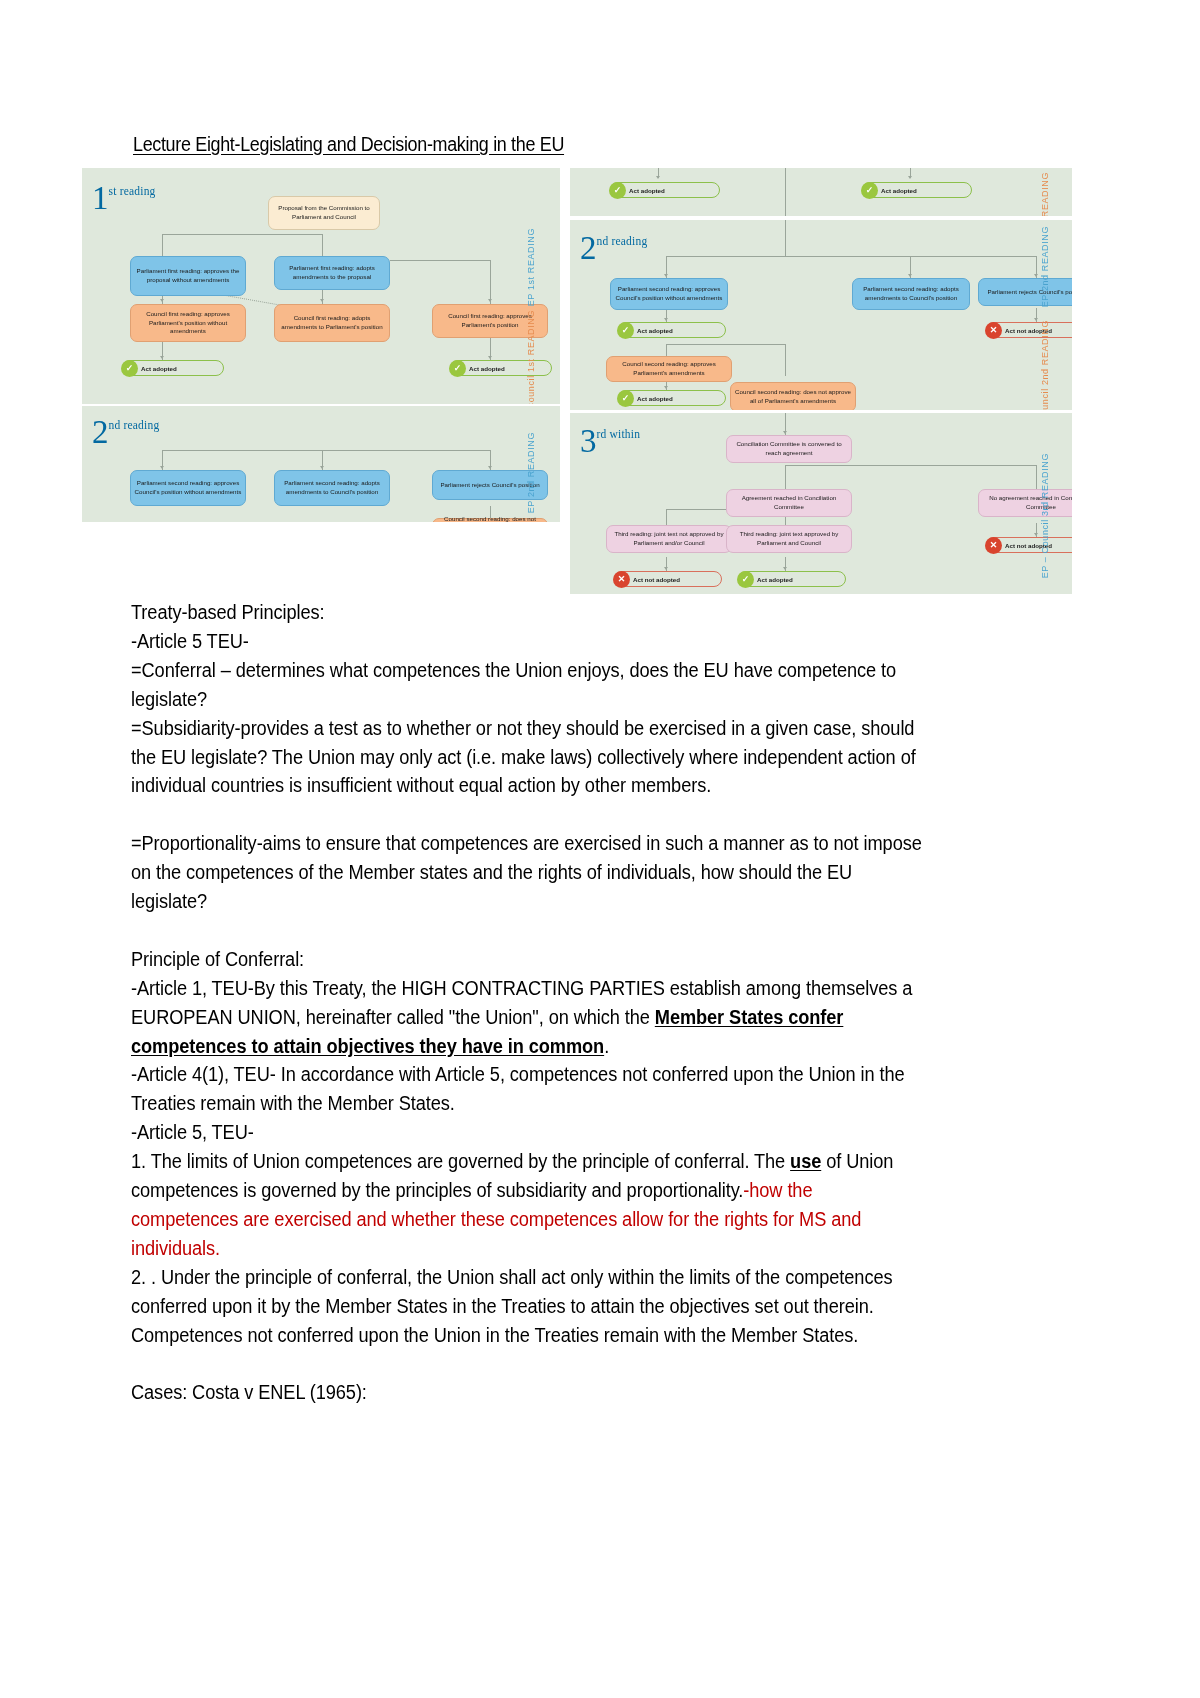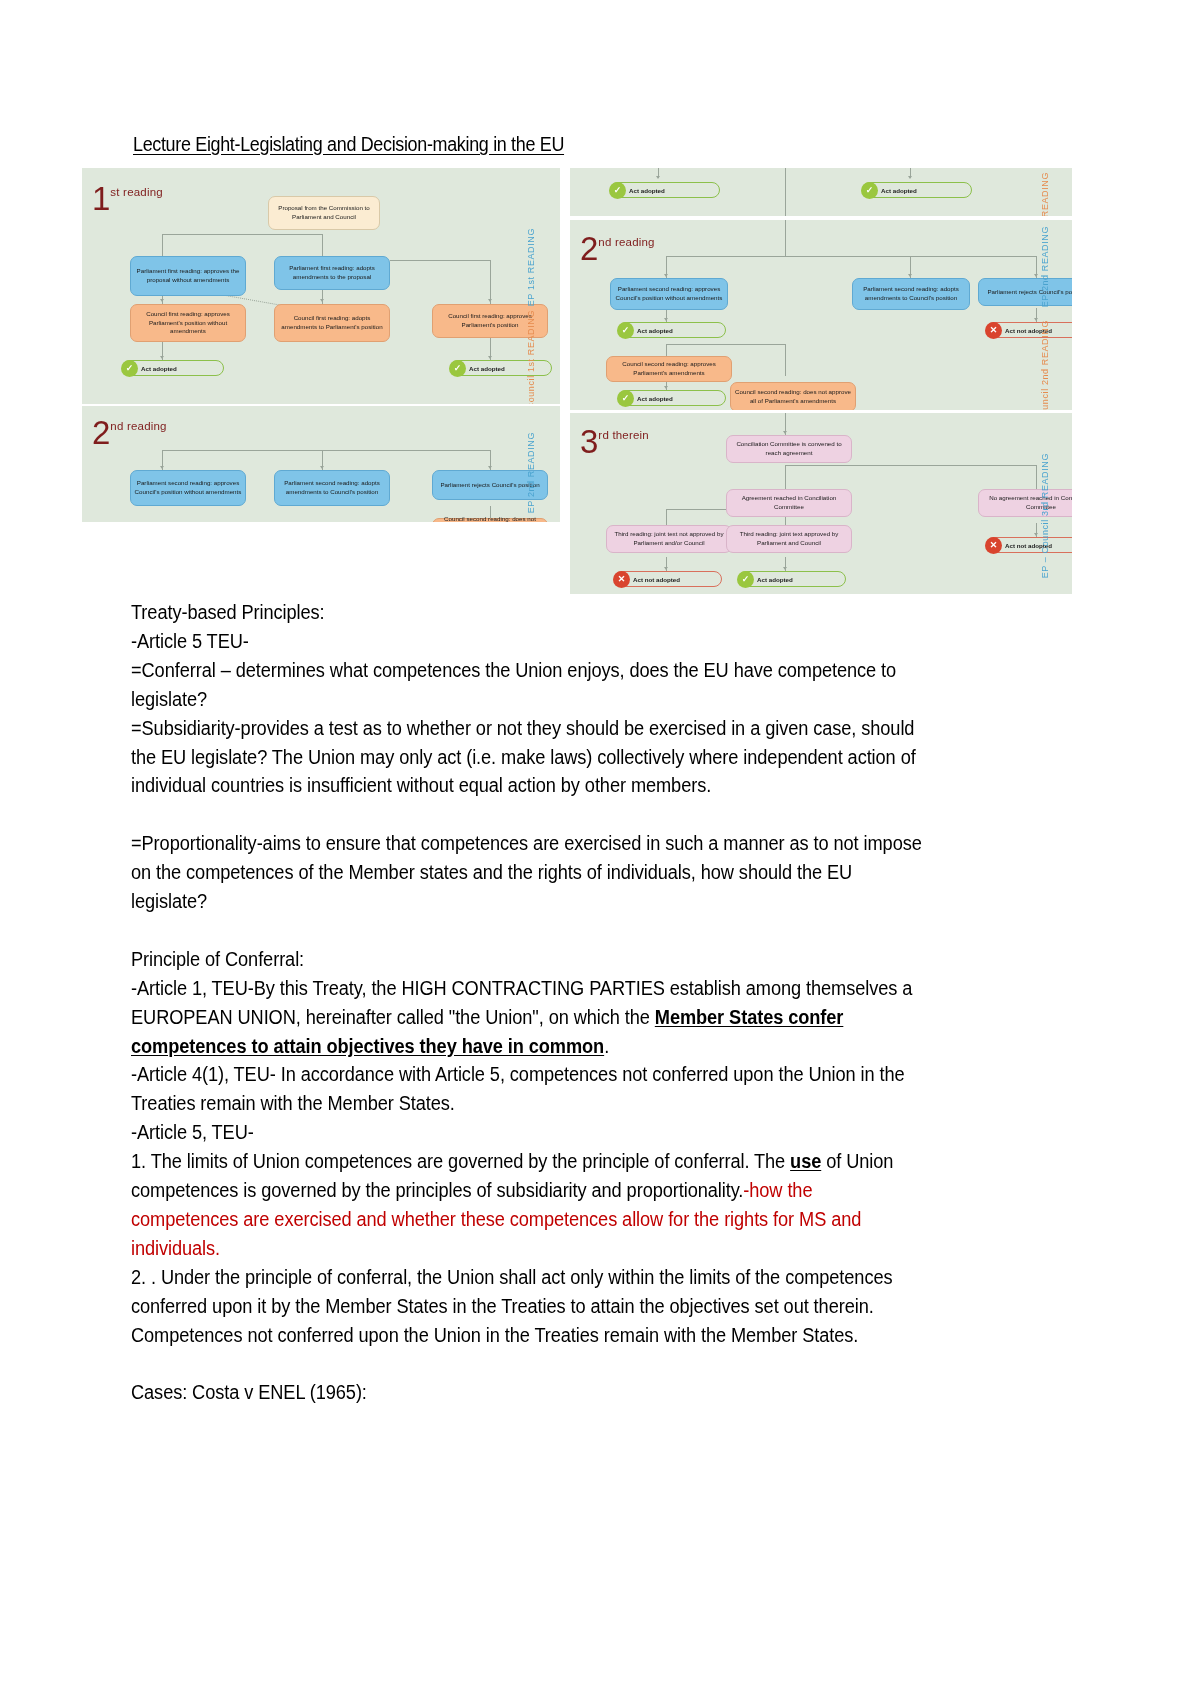--- a/index.html
+++ b/index.html
@@ -48,22 +48,22 @@
   .panel-left-top   { left: 0px;   top: 0px;   width: 478px; height: 236px; }
   .panel-left-bottom{ left: 0px;   top: 238px; width: 478px; height: 116px; }
   .panel-right-top  { left: 488px; top: 0px;   width: 502px; height: 48px;  }
   .panel-right-mid  { left: 488px; top: 52px;  width: 502px; height: 190px; }
   .panel-right-bot  { left: 488px; top: 245px; width: 502px; height: 181px; }
 
   
   .reading-mark {
     position: absolute;
     white-space: nowrap;
-    color: #7f1d1d;
-    font-family: Liberation Sans, sans-serif;
+    color: #0369a1;
+    font-family: Liberation Serif, serif;
   }
   .reading-mark .num {
     font-size: 33px;
     line-height: 1;
     vertical-align: -6px;
     font-weight: 400;
   }
   .reading-mark .sup {
     font-size: 11.5px;
     vertical-align: 8px;
@@ -310,21 +310,21 @@
     </div>
 
     <div class="fbox orange" style="left:160px; top:162px; width:126px; height:30px;">Council second reading: does not approve all of Parliament's amendments</div>
 
     <div class="vlabel blue" style="left:470px; top:6px;">EP 2nd READING</div>
     <div class="vlabel orange" style="left:470px; top:100px;">Council 2nd READING</div>
   </div>
 
   <div class="panel panel-right-bot">
     <div class="reading-mark" style="left:10px; top:12px;">
-      <span class="num">3</span><span class="sup">rd therein</span>
+      <span class="num">3</span><span class="sup">rd within</span>
     </div>
 
     <div class="conn v" style="left:215px; top:0px; height:22px;"></div>
     <div class="arrow" style="left:213px; top:18px;"></div>
     <div class="conn h" style="left:215px; top:52px; width:251px;"></div>
     <div class="conn v" style="left:466px; top:52px; height:30px;"></div>
     <div class="conn v" style="left:215px; top:52px; height:24px;"></div>
     <div class="conn h" style="left:96px; top:96px; width:120px;"></div>
     <div class="conn v" style="left:96px; top:96px; height:16px;"></div>
     <div class="conn v" style="left:215px; top:96px; height:16px;"></div>

